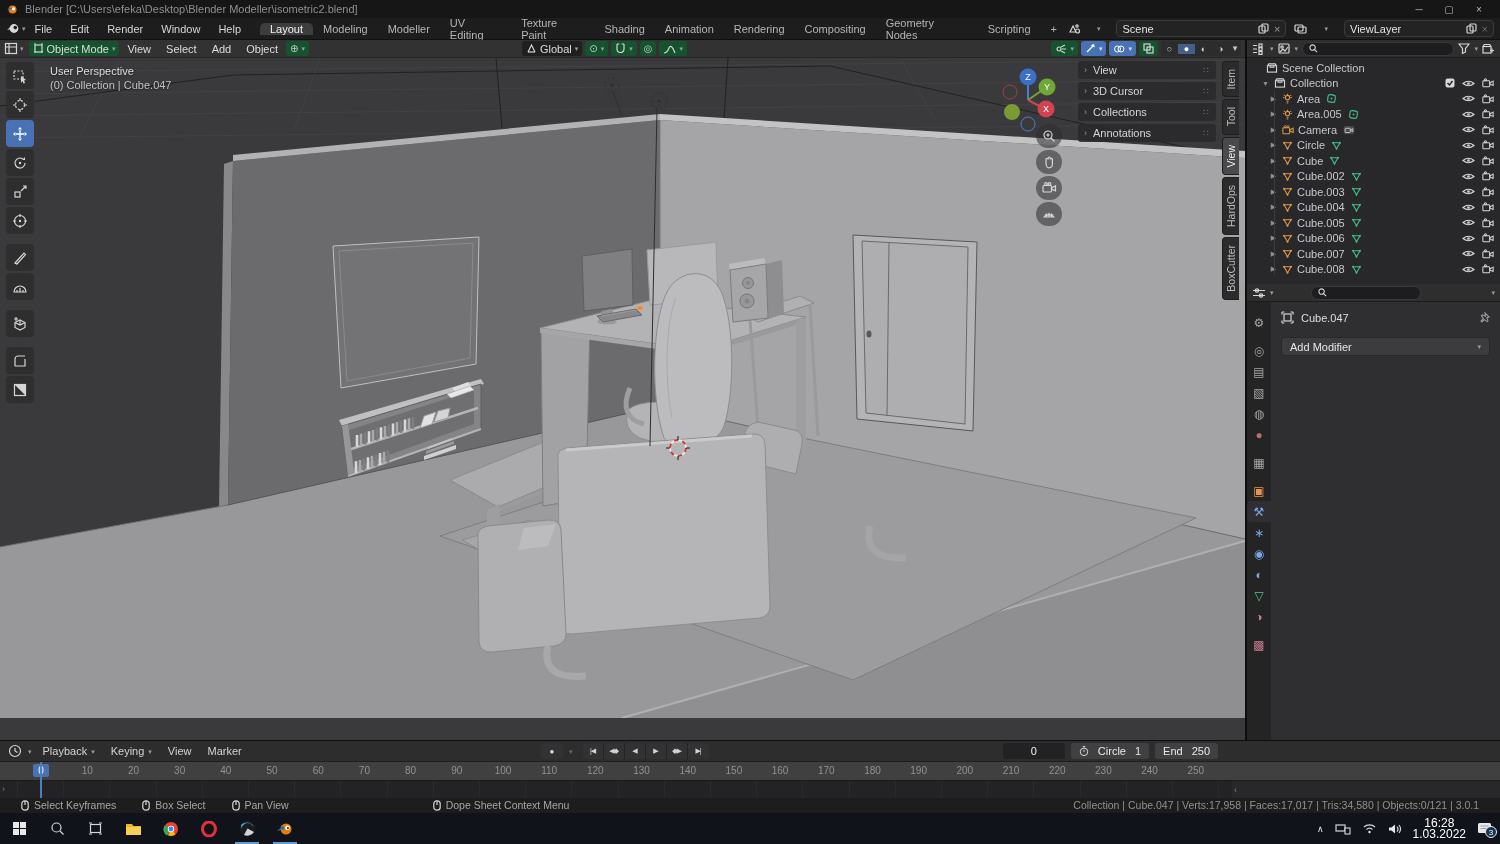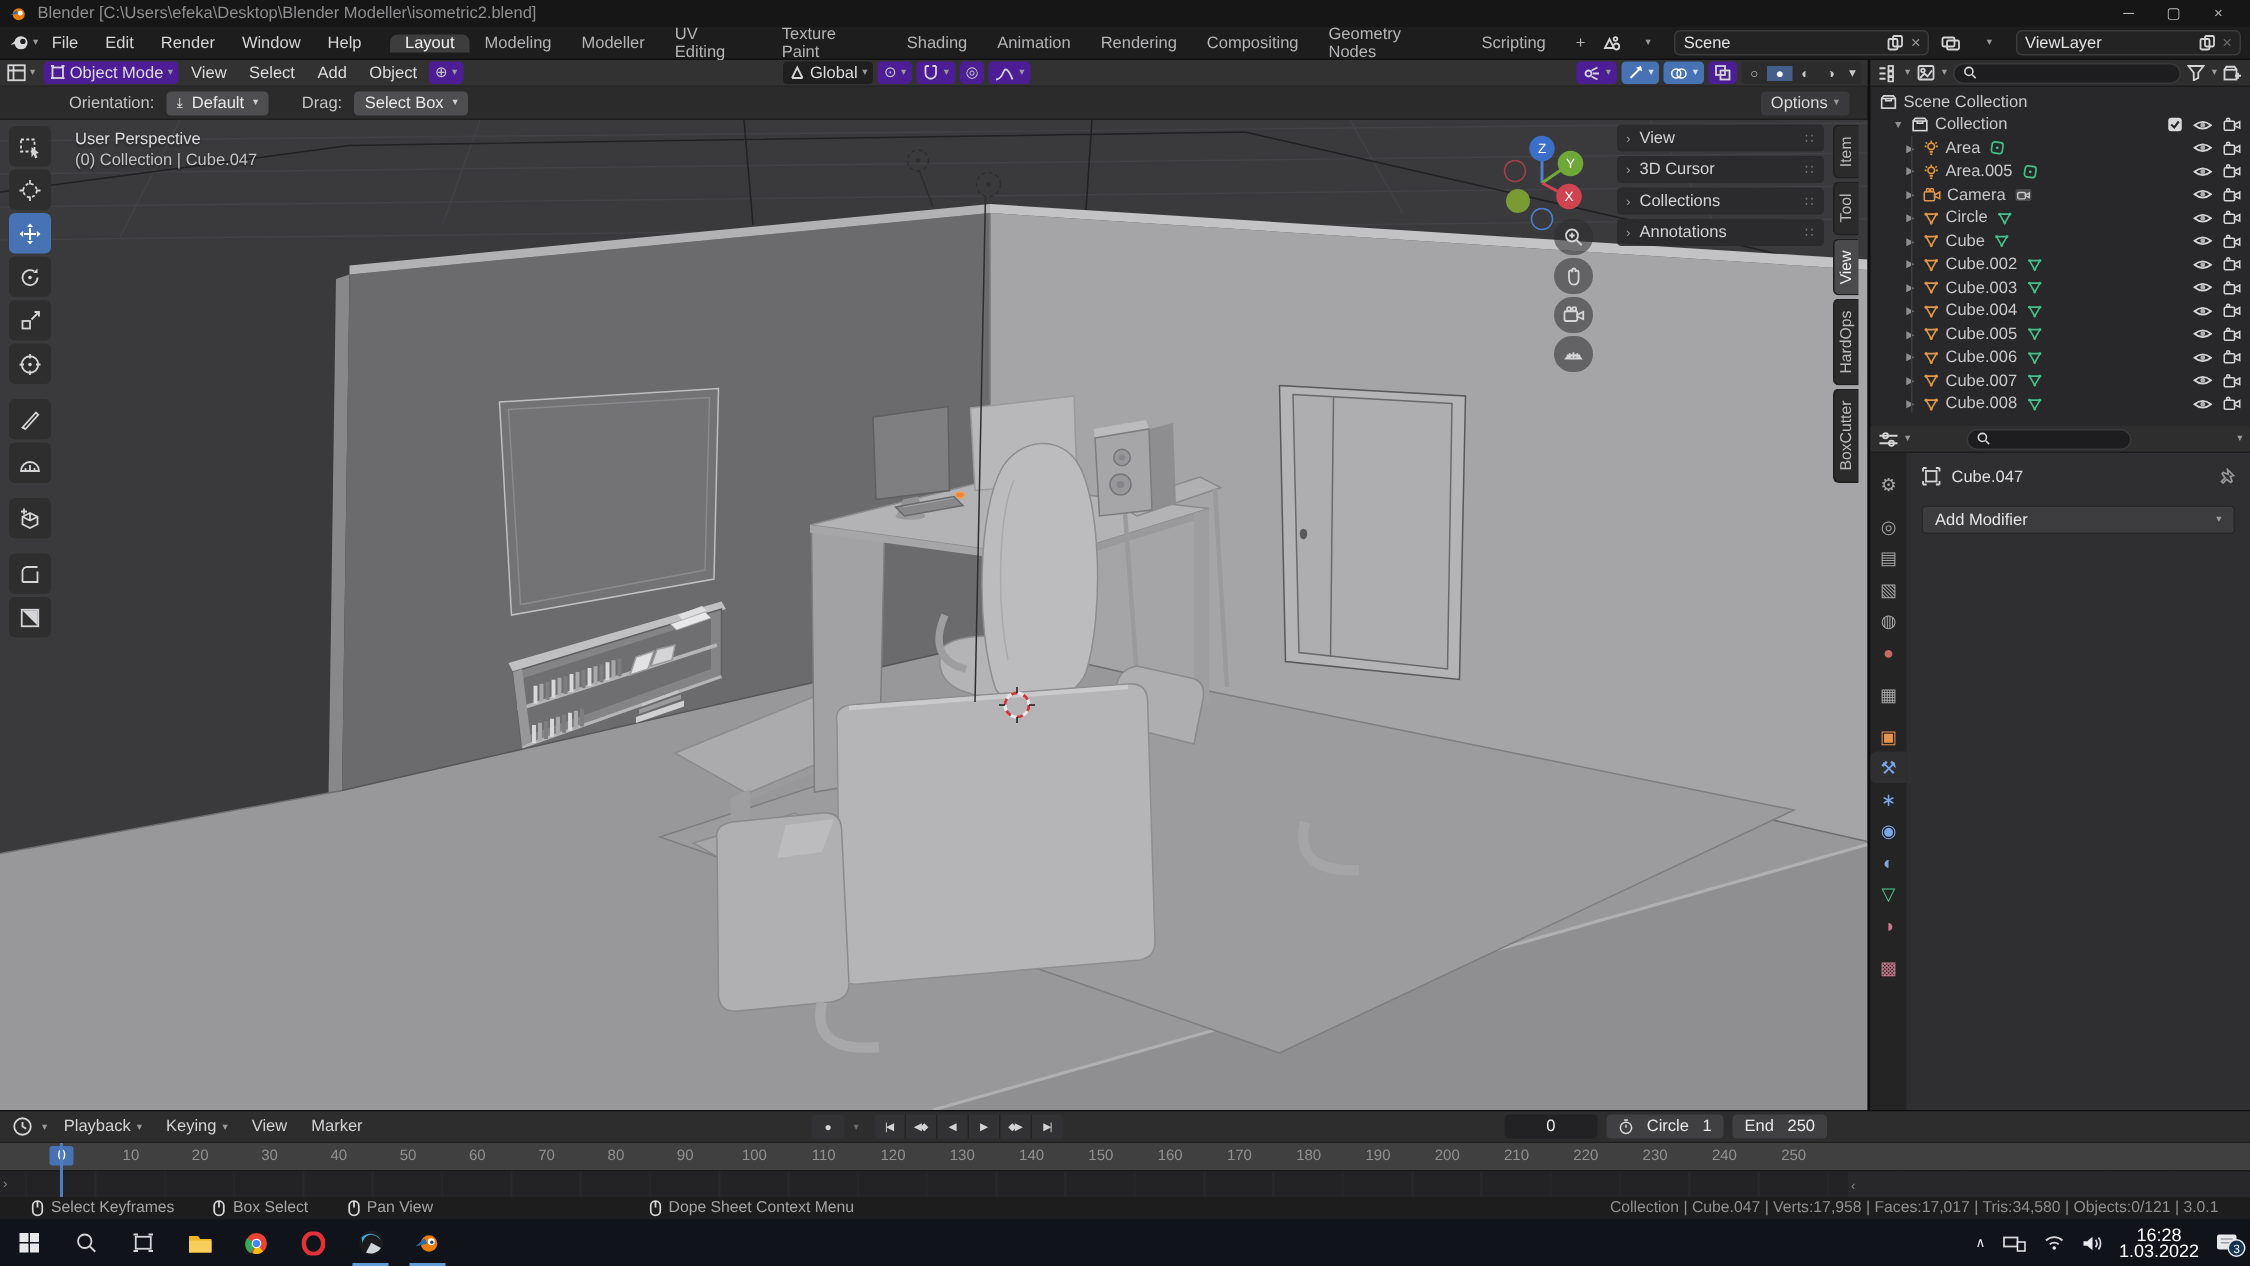--- a/index.html
+++ b/index.html
@@ -20,21 +20,21 @@
 .ws-tab{padding:0 10px;display:flex;align-items:center;color:#b5b5b7;border-radius:5px 5px 0 0}
 .ws-tab.active{background:#3d3d3e;color:#f2f2f3}
 .idblock{display:flex;align-items:center;gap:16px}
 .idfield{display:flex;align-items:center;gap:5px;background:#232324;border:1px solid #3a3a3b;border-radius:4px;height:17px;padding:0 5px}
 .idfield .txt{flex:1;color:#e2e2e4}
 
 .main{display:flex;height:700px}
 .vp-col{width:1245px;display:flex;flex-direction:column}
 .vp-header{height:18px;background:#323233;display:flex;align-items:center;gap:1px;padding:0 4px;position:relative;border-bottom:1px solid #252526}
 .menu-sm{padding:0 7px;color:#dcdcde}
-.chip{display:flex;align-items:center;gap:3px;background:#4c1d95;border-radius:3px;height:15px;padding:0 4px;color:#dcdcde}
+.chip{display:flex;align-items:center;gap:3px;background:#14532d;border-radius:3px;height:15px;padding:0 4px;color:#dcdcde}
 .chip.dark{background:#1f1f20}
 .chip.blue{background:#4772b3;color:#fff}
 .vph-center{position:absolute;left:522px;top:1px;display:flex;gap:3px;align-items:center}
 .vph-right{margin-left:auto;display:flex;gap:3px;align-items:center}
 .shadegrp{display:flex;background:#2c2c2d;border-radius:3px;overflow:hidden;height:15px;align-items:center}
 .shadegrp span{width:17px;text-align:center;font-size:9px;color:#c9c9cb}
 .shadegrp .on{background:#44608a;color:#fff}
 .tool-settings{height:22px;background:#2b2b2c;display:flex;align-items:center;gap:8px;padding:0 12px 0 46px;border-bottom:1px solid #1e1e1f;color:#c3c3c5}
 .tsfield{display:flex;align-items:center;gap:6px;background:#4e4e50;border-radius:3px;height:16px;padding:0 7px;color:#e8e8ea}
 .ts-opts{margin-left:auto;display:flex;align-items:center;gap:4px;background:#3a3a3c;border-radius:3px;height:16px;padding:0 7px;color:#d8d8da}
@@ -304,37 +304,20 @@
           <div class="shadegrp">
             <span>○</span>
             <span class="on">●</span>
             <span>◐</span>
             <span>◑</span>
             <span class="car" style="width:12px">▾</span>
           </div>
         </div>
       </div>
 
-      <div class="tool-settings">
-        <span>Orientation:</span>
-        <div class="tsfield">
-          <span style="font-size:9px">⤓</span>
-          <span>Default</span>
-          <span class="car" style="color:#d0d0d2">▾</span>
-        </div>
-        <span style="margin-left:14px">Drag:</span>
-        <div class="tsfield">
-          <span>Select Box</span>
-          <span class="car" style="color:#d0d0d2">▾</span>
-        </div>
-        <div class="ts-opts">
-          <span>Options</span>
-            <span class="car">▾</span>
-        </div>
-      </div>
 
       <div class="viewport">
 
         <svg class="scene-svg" width="1245" height="660" viewBox="0 0 1245 660">
           <rect x="0" y="0" width="1245" height="660" fill="#3a3a3d"></rect>
           <g stroke="#424246" stroke-width="1">
             <line x1="0" y1="14" x2="1245" y2="2"></line>
               <line x1="0" y1="36" x2="1245" y2="22"></line>
             <line x1="0" y1="58" x2="1245" y2="44"></line>
               <line x1="0" y1="80" x2="1245" y2="66"></line>
@@ -688,21 +671,21 @@
         <svg width="12" height="11" viewBox="0 0 12 11">
             <path d="M1 1h10L7.5 5.5V9l-3 1.5V5.5z" class="ic"></path>
           </svg>
         <span class="car">▾</span>
         <svg width="13" height="12" viewBox="0 0 13 12">
             <rect x="1" y="3.5" width="8" height="6.5" class="ic"></rect>
             <path d="M1 3.5l1.3-2h5.4L9 3.5M10 5.5v4M8 7.5h4" class="ic"></path>
           </svg>
       </div>
       <div class="ol-body">
-        <div class="ol-row" style="padding-left:6px">
+        <div class="ol-row" style="padding-left:19px">
           <svg width="12" height="10" viewBox="0 0 13 11">
               <rect x="1.5" y="3" width="10" height="7" class="ic" stroke="#c8c8ca"></rect>
               <path d="M1.5 3L3 1h7l1.5 2M4.5 3v1.6h4V3" class="ic" stroke="#c8c8ca"></path>
             </svg>
           <span class="nm">Scene Collection</span>
         </div>
         <div class="ol-row" style="padding-left:14px">
           <span class="tri">▼</span>
           <svg width="12" height="10" viewBox="0 0 13 11">
               <rect x="1.5" y="3" width="10" height="7" class="ic" stroke="#c8c8ca"></rect>

